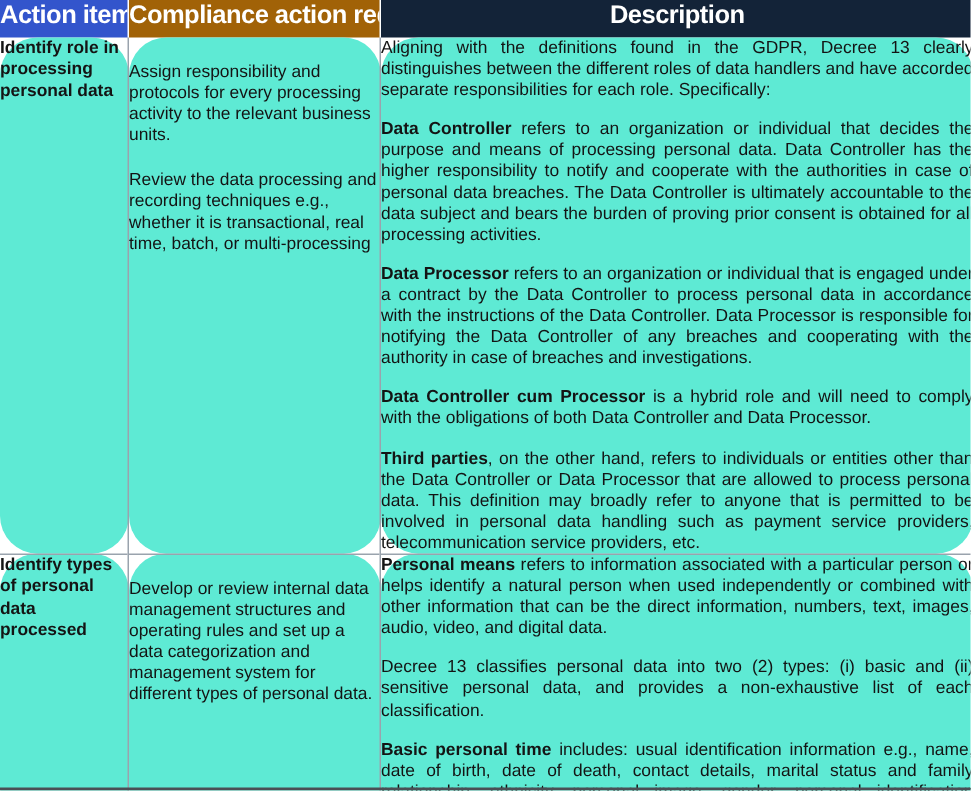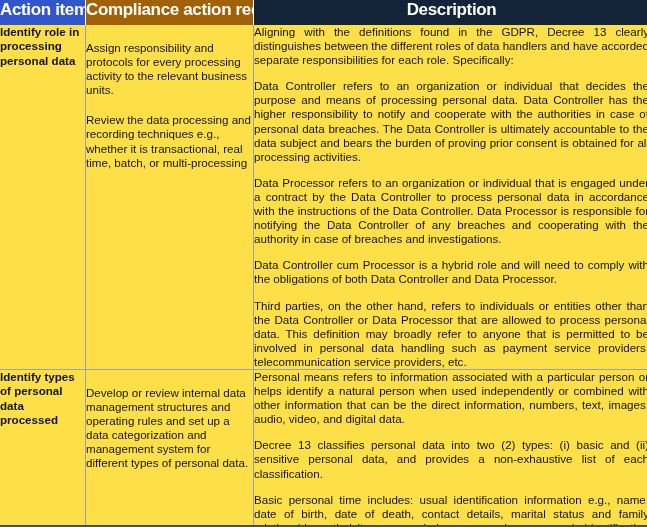--- a/index.html
+++ b/index.html
@@ -46,21 +46,22 @@
 
   
   .row-sep > td { border-top: 1px solid #9aa3ad; }
 
   .cell {
     border-right: 1px solid #9aa3ad;
     padding: 7px 8px 8px 8px;
     font-size: 11.6px;
     line-height: 14.1px;
     color: #141414;
-    background: #fde047;
+    background: #5eead4;
+    border-radius: 25px;
   }
   .cell-action {
     width: 85px;
     font-weight: bold;
     padding-right: 4px;
   }
   .cell-compliance {
     width: 167px;
   }
   .cell-description {
@@ -70,21 +71,21 @@
   }
 
   .cell p {
     margin: 0 0 12px 0;
   }
   .cell p:last-child { margin-bottom: 0; }
 
   .cell-action p { margin: 0; line-height: 14.4px; }
   .cell-compliance p { margin: 16px 0 13px 0; }
 
-  .lead { font-weight: normal; }
+  .lead { font-weight: bold; }
 
   
   .clip-wrap {
     width: 647px;
     height: 527px;
     overflow: hidden;
     position: relative;
   }
   .bottom-edge {
     position: absolute;

